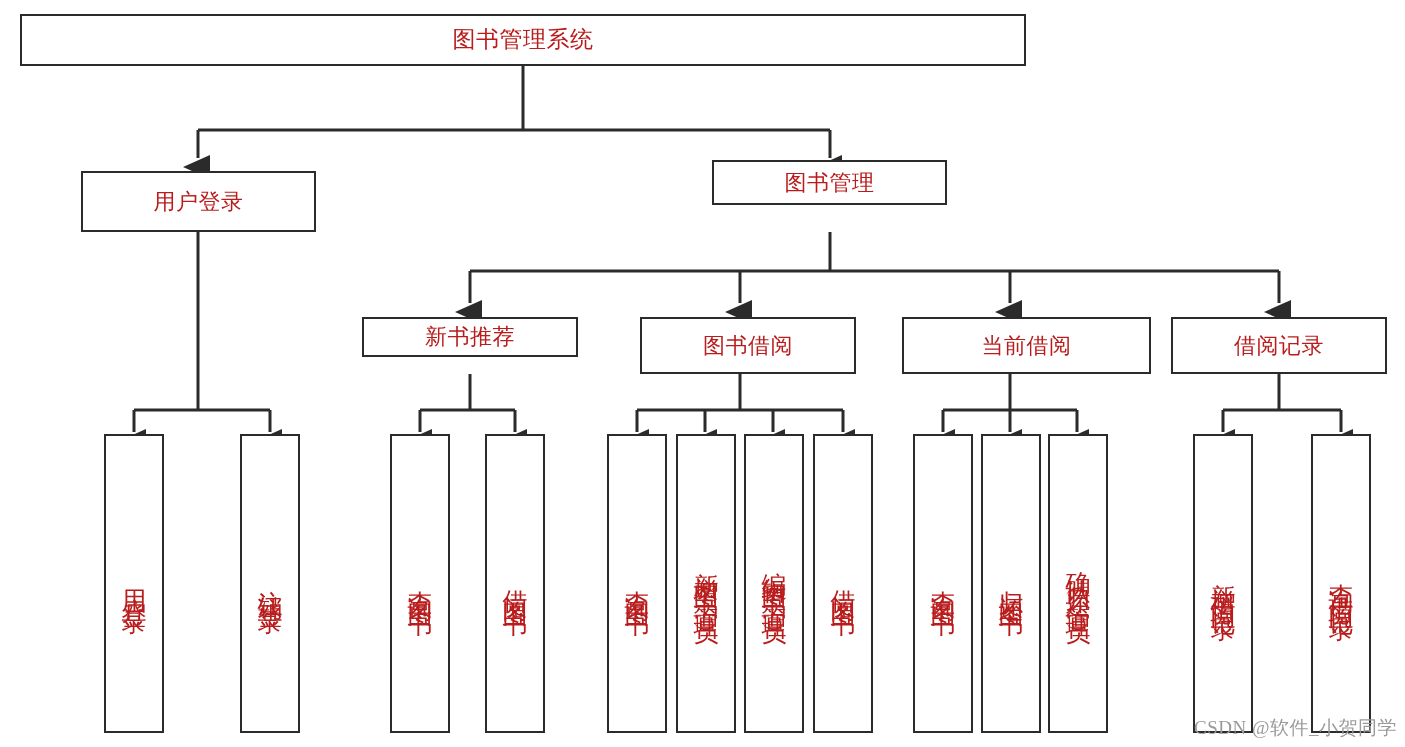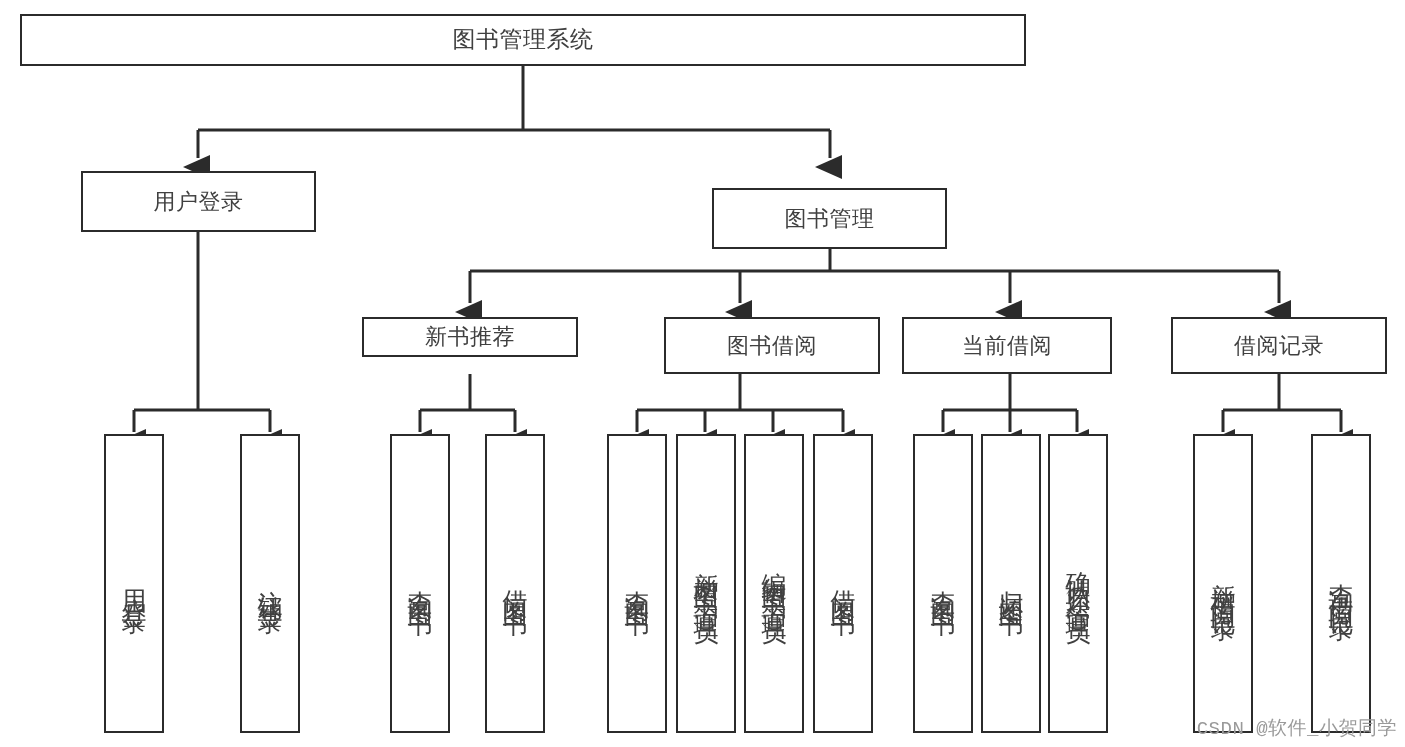--- a/index.html
+++ b/index.html
@@ -31,21 +31,21 @@
     position: absolute;
     box-sizing: border-box;
     background: #ffffff;
     border: 2px solid #2b2b2b;
     display: flex;
     align-items: center;
     justify-content: center;
     overflow: hidden;
   }
   .node .label {
-    color: #404040;
+    color: #b91c1c;
     line-height: 1.18;
     text-align: center;
     white-space: pre;
   }
   .node.horiz .label {
     font-size: 22px;
     letter-spacing: 0.5px;
   }
   .node.root .label {
     font-size: 23px;
@@ -62,21 +62,21 @@
     line-height: 1;
     max-height: 300px;
   }
   #watermark {
     position: absolute;
     right: 8px;
     bottom: 6px;
     font-size: 19px;
     color: #9a9a9a;
     letter-spacing: 0.5px;
-    font-family: Liberation Mono, monospace;
+    font-family: Liberation Serif, serif;
     white-space: nowrap;
   }
 </style>
 </head>
 <body>
 
 <div id="diagram-root">
 
   <svg class="wires" viewBox="0 0 1405 747" width="1405" height="747" xmlns="http://www.w3.org/2000/svg">
     <defs>
@@ -128,31 +128,31 @@
     </g>
   </svg>
 
   <div class="node horiz root" style="left:20px; top:14px; width:1006px; height:52px;">
     <span class="label">图书管理系统</span>
   </div>
 
   <div class="node horiz" style="left:81px; top:171px; width:235px; height:61px;">
     <span class="label">用户登录</span>
   </div>
-  <div class="node horiz" style="left:712px; top:188px; width:235px; height:61px;">
+  <div class="node horiz" style="left:712px; top:160px; width:235px; height:45px;">
     <span class="label">图书管理</span>
   </div>
 
   <div class="node horiz" style="left:362px; top:317px; width:216px; height:40px;">
     <span class="label">新书推荐</span>
   </div>
-  <div class="node horiz" style="left:664px; top:317px; width:216px; height:57px;">
+  <div class="node horiz" style="left:640px; top:317px; width:216px; height:57px;">
     <span class="label">图书借阅</span>
   </div>
-  <div class="node horiz" style="left:902px; top:317px; width:210px; height:57px;">
+  <div class="node horiz" style="left:902px; top:317px; width:249px; height:57px;">
     <span class="label">当前借阅</span>
   </div>
   <div class="node horiz" style="left:1171px; top:317px; width:216px; height:57px;font-family:Liberation Serif, serif;">
     <span class="label">借阅记录</span>
   </div>
 
   <div class="node vert" style="left:104px; top:434px; width:60px; height:299px;">
     <span class="label">用户登录</span>
   </div>
   <div class="node vert" style="left:240px; top:434px; width:60px; height:299px;">

